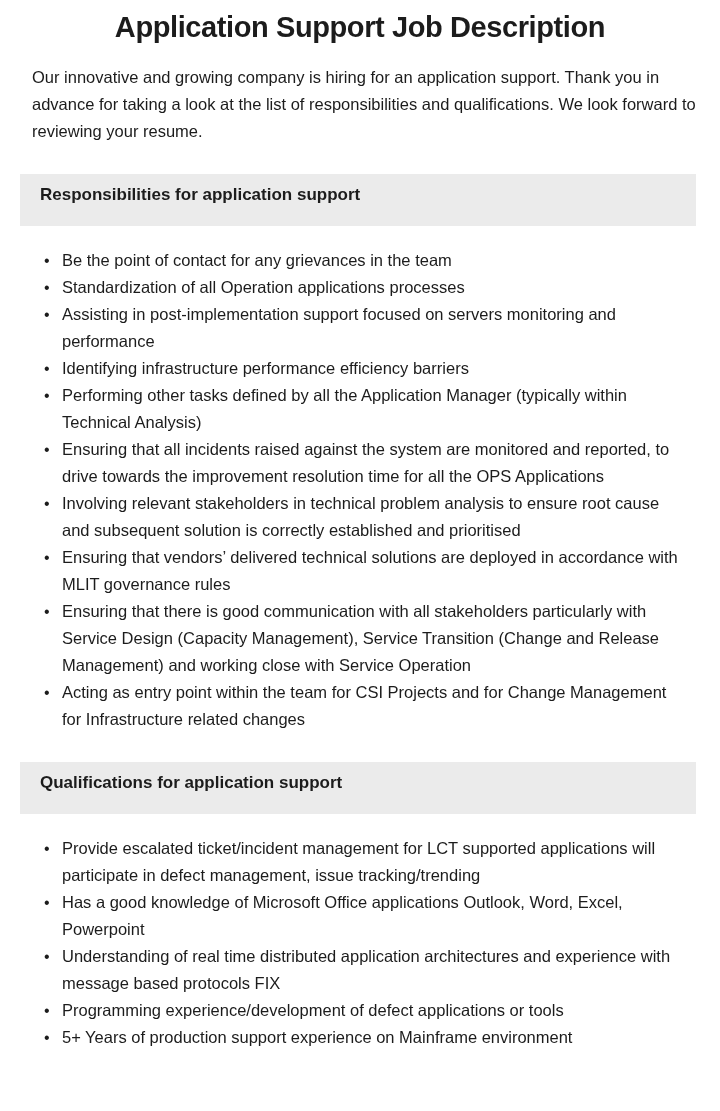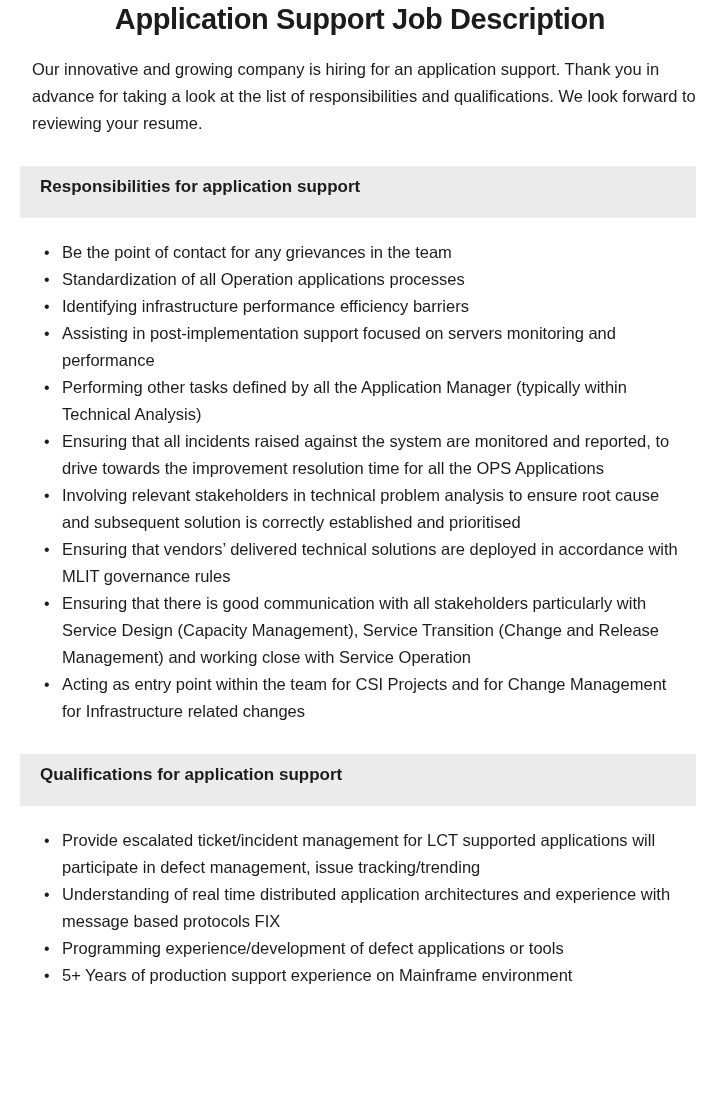--- a/index.html
+++ b/index.html
@@ -18,21 +18,21 @@
     font-family: "Liberation Sans", "DejaVu Sans", sans-serif;
     color: var(--text);
     overflow-x: hidden;
   }
   .page {
     width: 720px;
     min-height: 1111px;
     background: var(--background);
   }
   h1.page-title {
-    margin: 2px 10px 0 10px;
+    margin: 10px 10px 0 10px;
     text-align: center;
     font-size: 29px;
     line-height: 34px;
     font-weight: 800;
     letter-spacing: -0.4px;
     color: var(--text);
   }
   p.intro {
     margin: 20px 22px 0 32px;
     font-size: 16.5px;
@@ -77,32 +77,33 @@
 
   <h1 class="page-title">Application Support Job Description</h1>
 
   <p class="intro">Our innovative and growing company is hiring for an application support. Thank you in advance for taking a look at the list of responsibilities and qualifications. We look forward to reviewing your resume.</p>
 
   <div class="section-header">Responsibilities for application support</div>
 
   <ul class="bullet-list">
     <li>Be the point of contact for any grievances in the team</li>
     <li>Standardization of all Operation applications processes</li>
+    <li>Assisting in post-implementation support focused on servers monitoring and performance</li>
     <li>Identifying infrastructure performance efficiency barriers</li>
-    <li>Assisting in post-implementation support focused on servers monitoring and performance</li>
     <li>Performing other tasks defined by all the Application Manager (typically within Technical Analysis)</li>
     <li>Ensuring that all incidents raised against the system are monitored and reported, to drive towards the improvement resolution time for all the OPS Applications</li>
     <li>Involving relevant stakeholders in technical problem analysis to ensure root cause and subsequent solution is correctly established and prioritised</li>
     <li>Ensuring that vendors’ delivered technical solutions are deployed in accordance with MLIT governance rules</li>
     <li>Ensuring that there is good communication with all stakeholders particularly with Service Design (Capacity Management), Service Transition (Change and Release Management) and working close with Service Operation</li>
     <li>Acting as entry point within the team for CSI Projects and for Change Management for Infrastructure related changes</li>
   </ul>
 
   <div class="section-header">Qualifications for application support</div>
 
   <ul class="bullet-list">
     <li>Provide escalated ticket/incident management for LCT supported applications will participate in defect management, issue tracking/trending</li>
+    <li>Has a good knowledge of Microsoft Office applications Outlook, Word, Excel, Powerpoint</li>
     <li>Understanding of real time distributed application architectures and experience with message based protocols FIX</li>
     <li>Programming experience/development of defect applications or tools</li>
     <li>5+ Years of production support experience on Mainframe environment</li>
   </ul>
 
 </div>
 
 </body></html>

